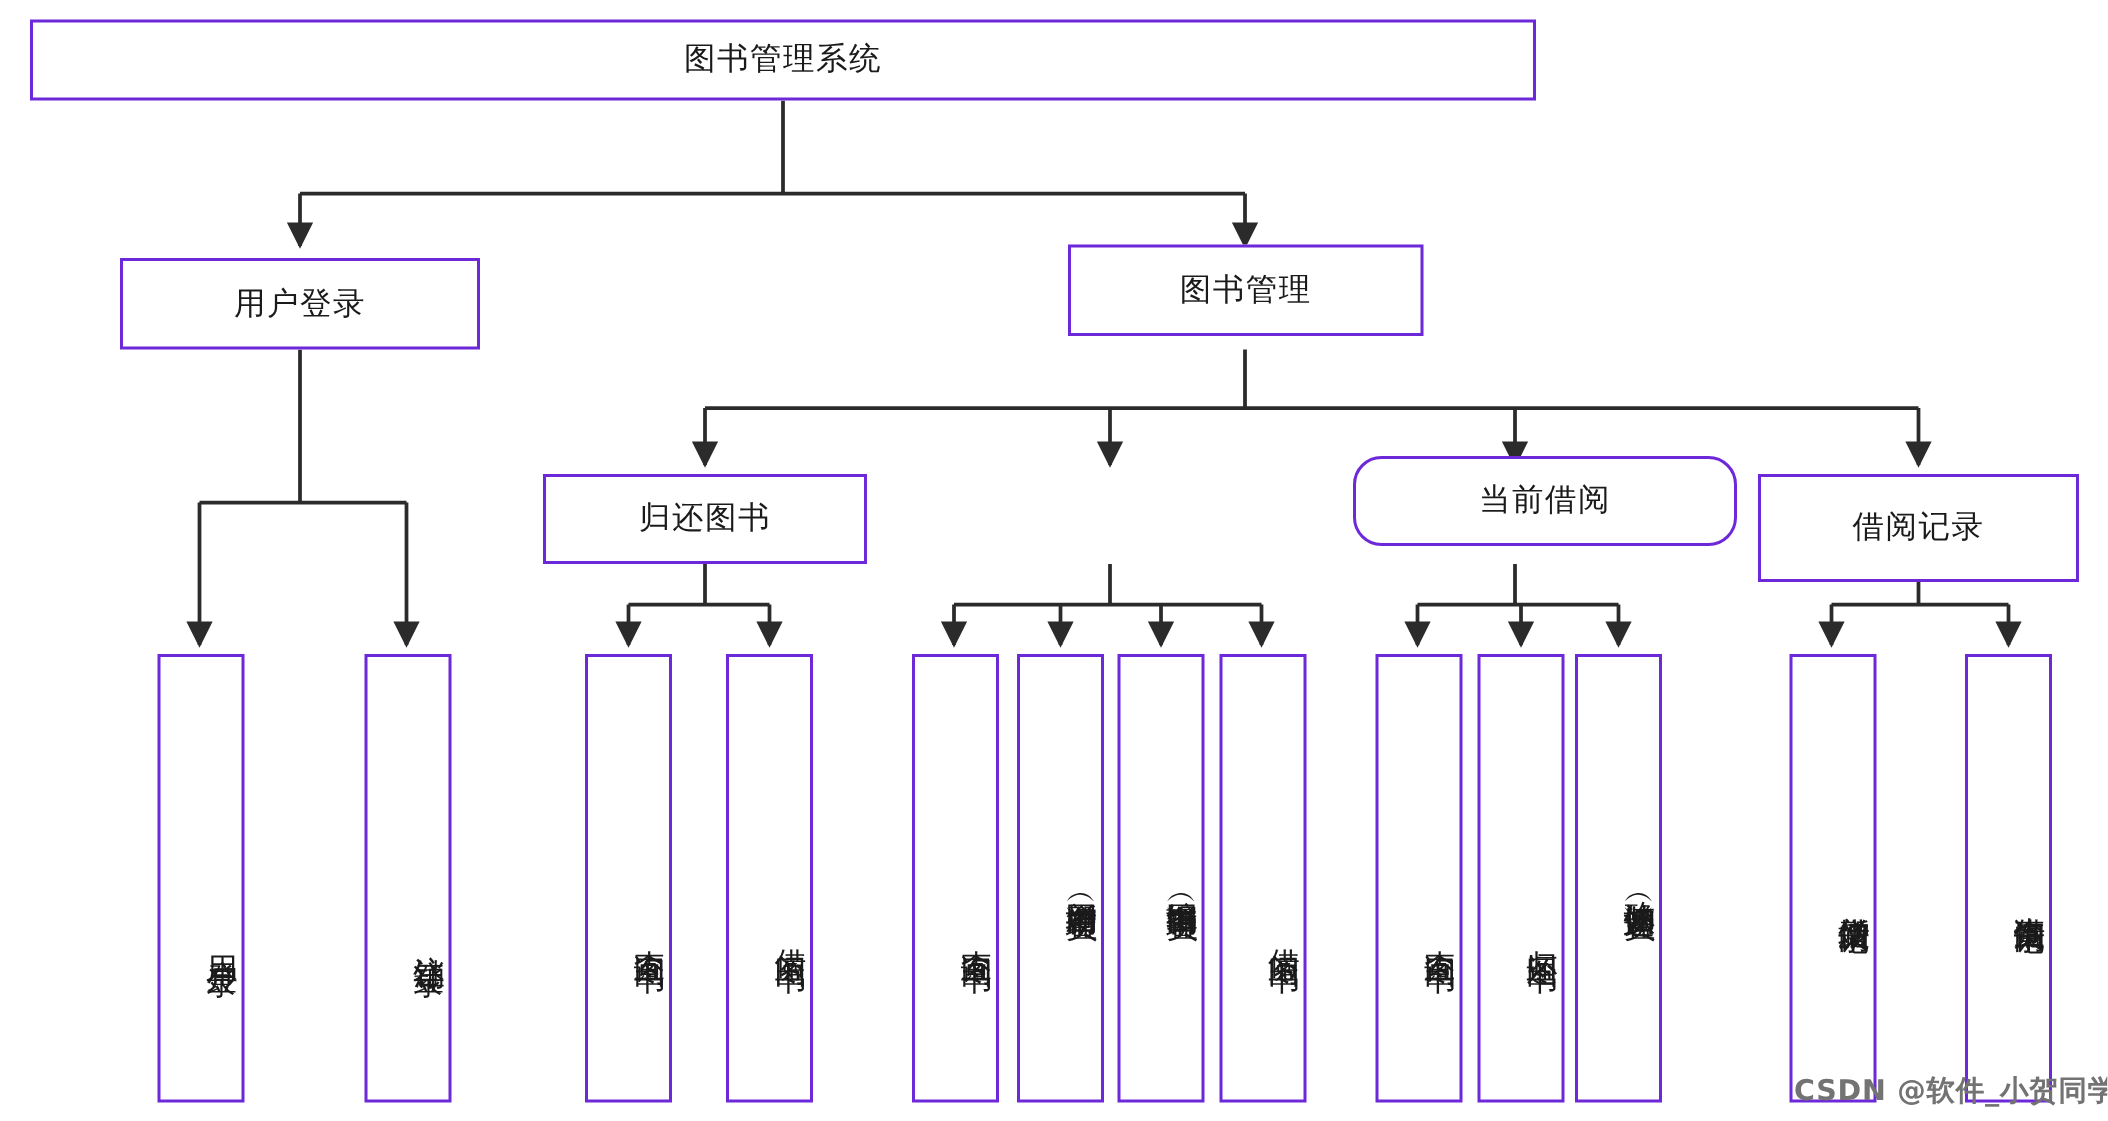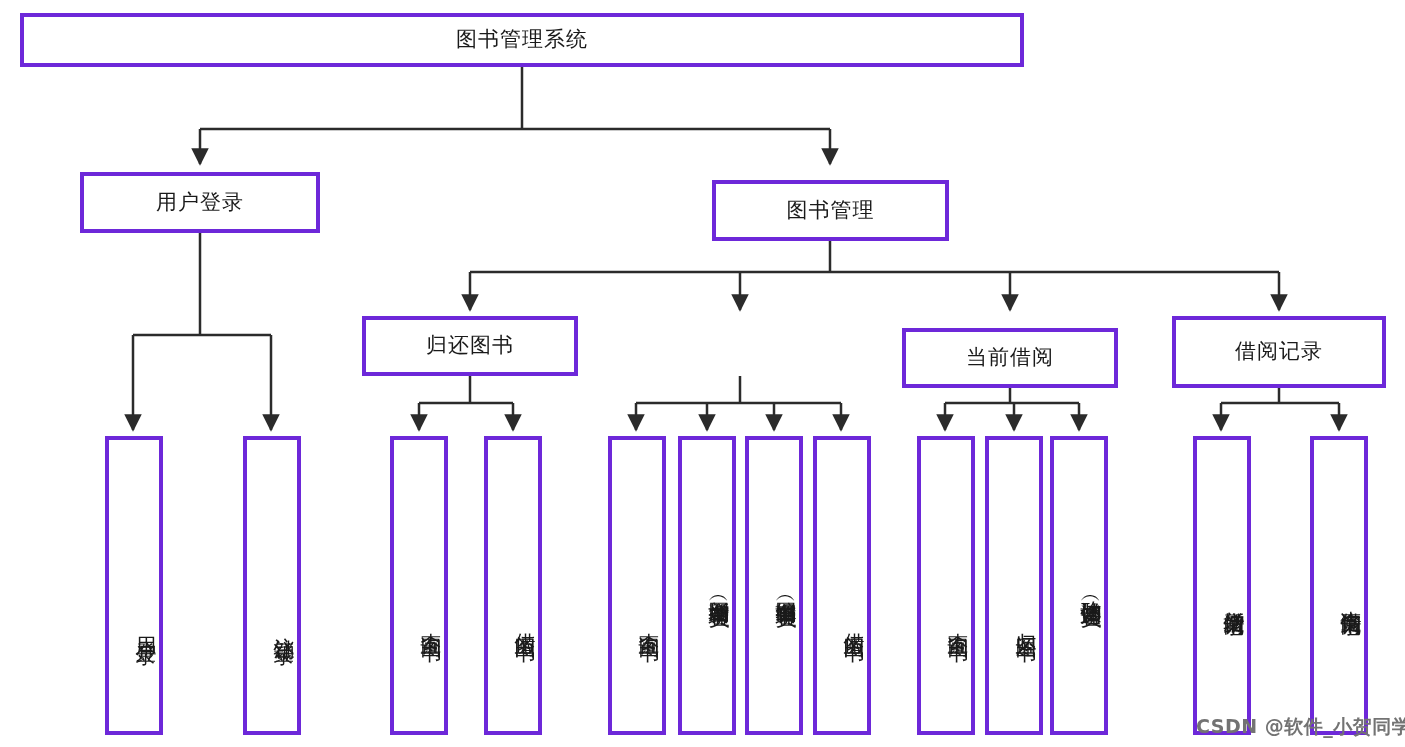--- a/index.html
+++ b/index.html
@@ -13,21 +13,21 @@
   #canvas {
     position: relative;
     width: 1405px;
     height: 747px;
     background: #ffffff;
     overflow: hidden;
   }
   .box {
     position: absolute;
     box-sizing: border-box;
-    border: 4px solid #6d28d9;
+    border: 2px solid #6d28d9;
     background: #ffffff;
     display: flex;
     align-items: center;
     justify-content: center;
     color: #1a1a1a;
   }
   .box-h {
     font-size: 21px;
     letter-spacing: 1px;
     line-height: 1.2;
@@ -120,28 +120,28 @@
     </g>
   </svg>
 
   <div class="box box-h" style="left:20px; top:13px; width:1004px; height:54px;">
     <span>图书管理系统</span>
   </div>
 
   <div class="box box-h" style="left:80px; top:172px; width:240px; height:61px;">
     <span>用户登录</span>
   </div>
-  <div class="box box-h" style="left:712px; top:180px; width:237px; height:61px;">
+  <div class="box box-h" style="left:712px; top:163px; width:237px; height:61px;">
     <span>图书管理</span>
   </div>
 
   <div class="box box-h" style="left:362px; top:316px; width:216px; height:60px;">
     <span>归还图书</span>
   </div>
-  <div class="box box-h" style="left:902px; top:328px; width:216px; height:60px;">
+  <div class="box box-h" style="left:902px; top:304px; width:256px; height:60px;border-radius:19px;">
     <span>当前借阅</span>
   </div>
   <div class="box box-h" style="left:1172px; top:316px; width:214px; height:72px;">
     <span>借阅记录</span>
   </div>
 
   <div class="box box-v" style="left:105px; top:436px; width:58px; height:299px; padding-top:80px;">
     <span>用户登录</span>
   </div>
   <div class="box box-v" style="left:243px; top:436px; width:58px; height:299px; padding-top:80px;">

